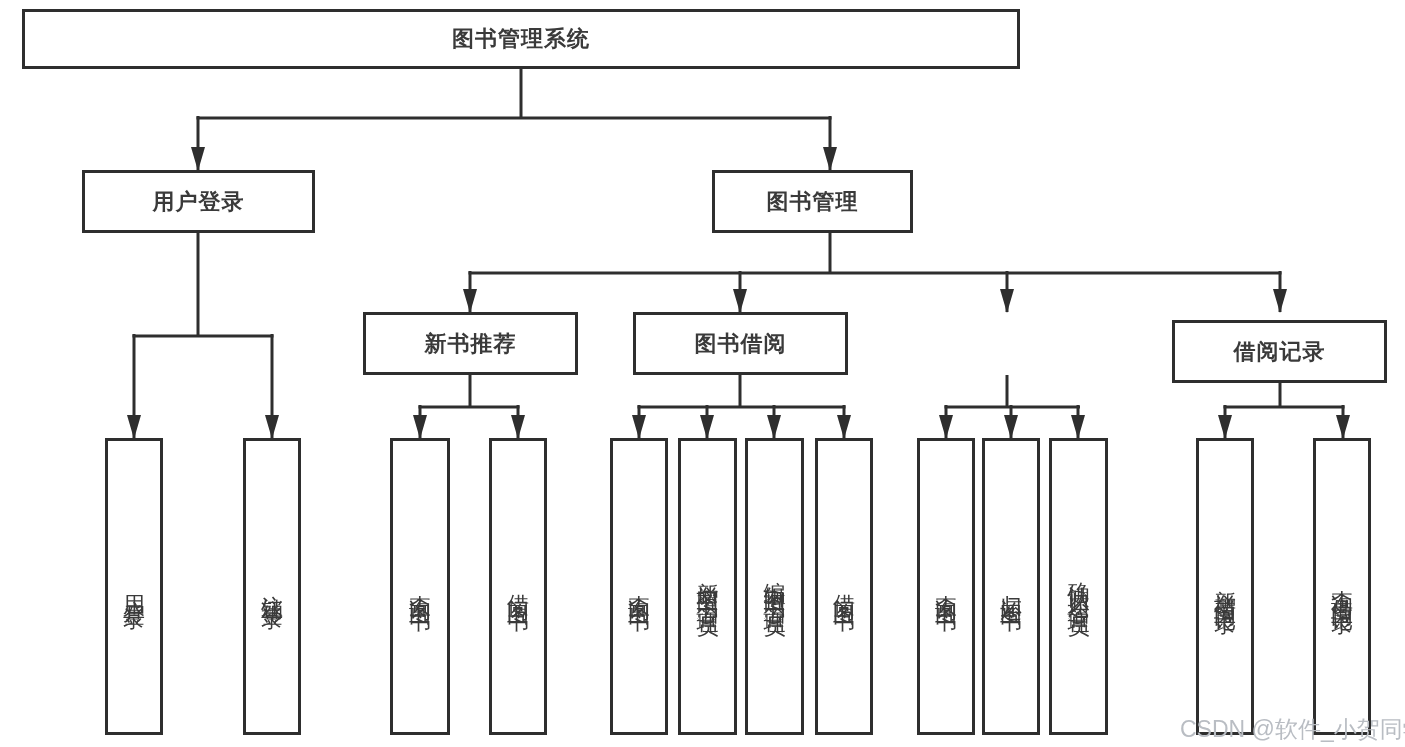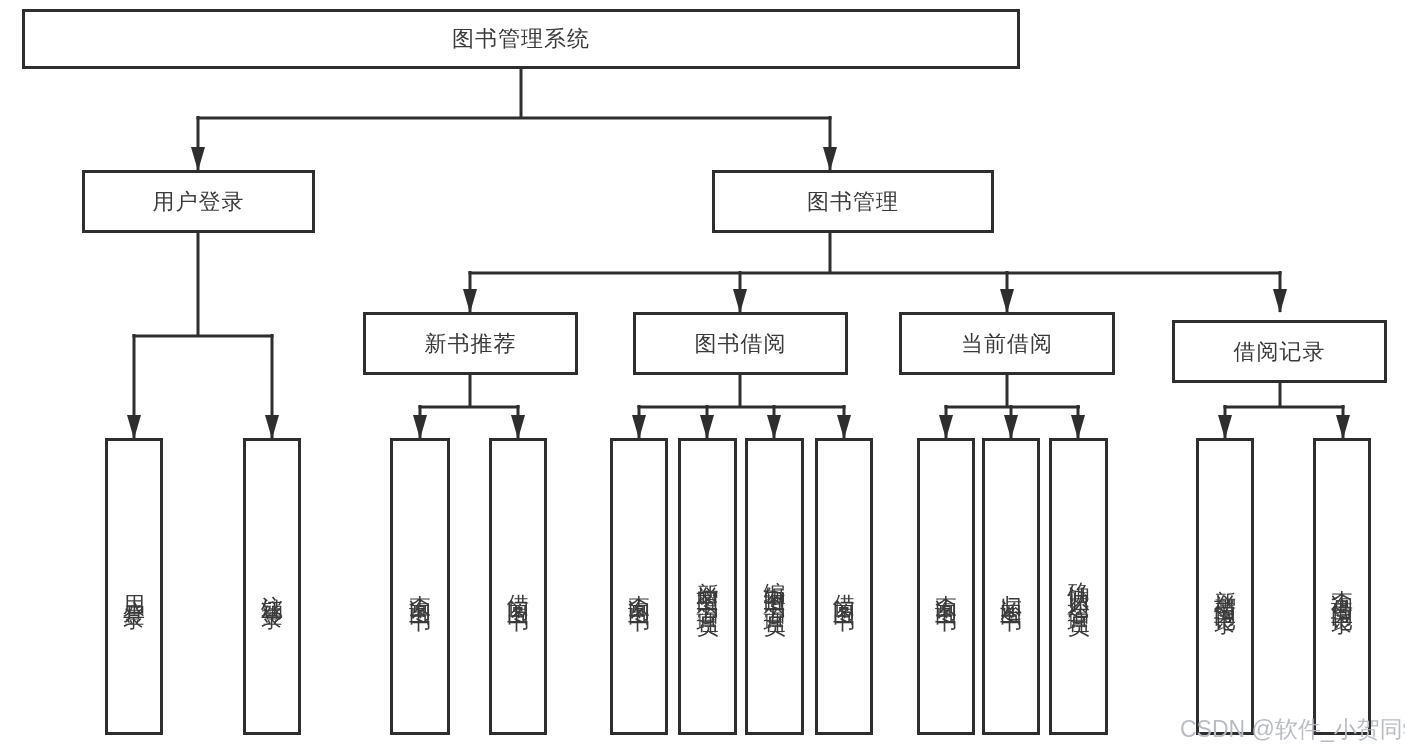--- a/index.html
+++ b/index.html
@@ -15,21 +15,21 @@
   .node{
     position:absolute;
     box-sizing:border-box;
     background:#ffffff;
     border:3px solid #2e2e2e;
     display:flex;align-items:center;justify-content:center;
     color:#3a3a3a;
   }
   .node .lbl{
     font-size:22px;
-    font-weight:400;
+    font-weight:700;
     letter-spacing:1px;
     white-space:nowrap;
   }
   .node .vlbl{
     writing-mode:vertical-rl;
     text-orientation:mixed;
     font-size:22px;
     font-weight:500;
     letter-spacing:5px;
     line-height:1;
@@ -100,32 +100,29 @@
     </g>
   </svg>
 
   <div class="node" style="left:22px;top:9px;width:998px;height:60px">
     <span class="lbl">图书管理系统</span>
   </div>
 
   <div class="node" style="left:82px;top:170px;width:233px;height:63px">
     <span class="lbl">用户登录</span>
   </div>
-  <div class="node" style="left:712px;top:170px;width:282px;height:63px">
+  <div class="node" style="left:712px;top:170px;width:201px;height:63px">
     <span class="lbl">图书管理</span>
   </div>
 
   <div class="node" style="left:363px;top:312px;width:215px;height:63px">
     <span class="lbl">新书推荐</span>
   </div>
   <div class="node" style="left:633px;top:312px;width:215px;height:63px">
     <span class="lbl">图书借阅</span>
-  </div>
-  <div class="node" style="left:899px;top:312px;width:216px;height:63px">
-    <span class="lbl">当前借阅</span>
   </div>
   <div class="node" style="left:1172px;top:320px;width:215px;height:63px">
     <span class="lbl">借阅记录</span>
   </div>
 
   <div class="node" style="left:105px;top:438px;width:58px;height:297px">
     <span class="vlbl">用户登录</span>
   </div>
   <div class="node" style="left:243px;top:438px;width:58px;height:297px">
     <span class="vlbl">注销登录</span>

